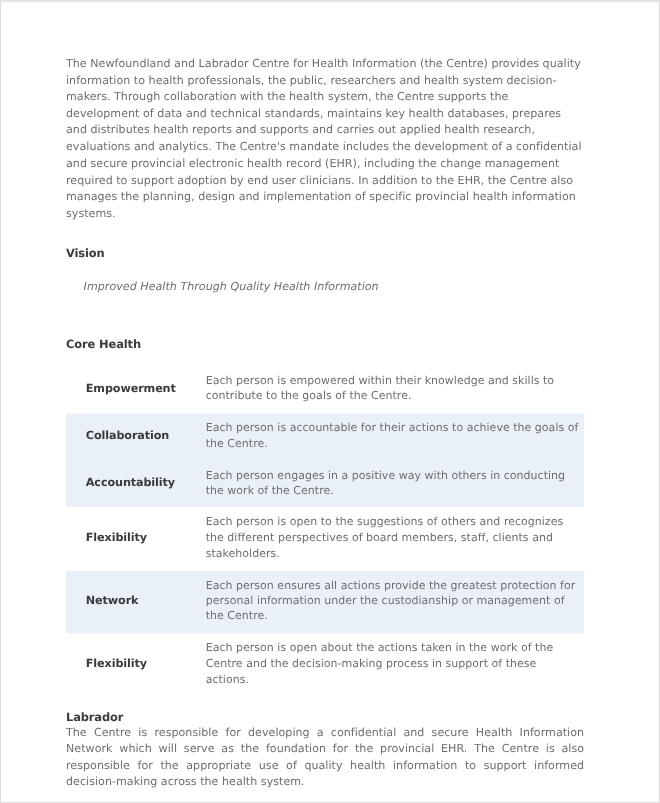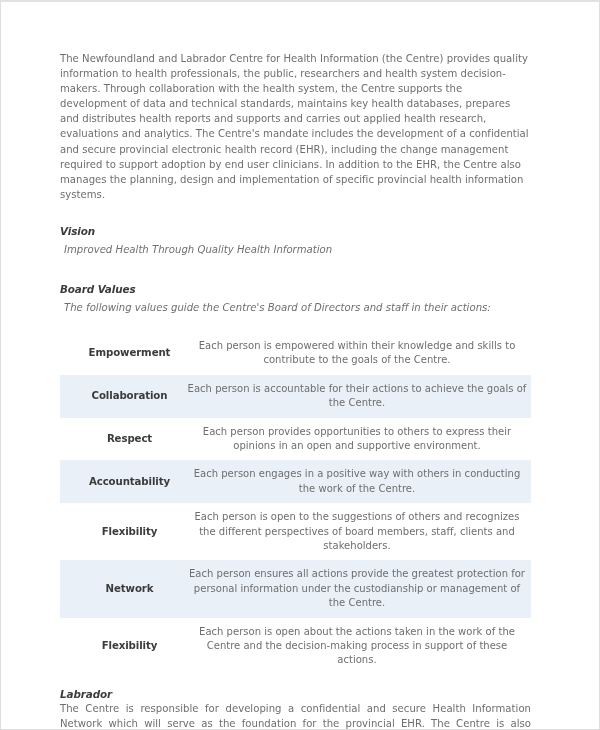--- a/index.html
+++ b/index.html
@@ -45,43 +45,41 @@
   }
 
   
   .section-heading {
     font-size: 10.4px;
     line-height: 14px;
     font-weight: bold;
     color: #3b3b3b;
     margin: 0;
     letter-spacing: -0.1px;
-    font-style: italic;
   }
   .section-subtitle {
     font-size: 10.1px;
     line-height: 15px;
     font-style: italic;
     color: #6e6e6e;
-    margin: 4px;
+    margin: 16px;
     letter-spacing: 0.02px;
   }
 
   
   .gap-vision   { height: 22px; }
   .gap-core     { height: 21px; }
   .gap-table    { height: 13px; }
   .gap-mission  { height: 12px; }
 
   
   .values-table {
     width: 471px;
     border-collapse: collapse;
     table-layout: fixed;
-    text-align: center;
   }
   .values-table tr.row-shaded {
     background: #e9f0f8;
   }
   .values-table tr.row-plain {
     background: #ffffff;
   }
   .values-table td {
     padding: 0;
     vertical-align: middle;
@@ -113,38 +111,33 @@
 
     <p class="para">The Newfoundland and Labrador Centre for Health Information (the Centre) provides quality information to health professionals, the public, researchers and health system decision-makers. Through collaboration with the health system, the Centre supports the development of data and technical standards, maintains key health databases, prepares and distributes health reports and supports and carries out applied health research, evaluations and analytics. The Centre's mandate includes the development of a confidential and secure provincial electronic health record (EHR), including the change management required to support adoption by end user clinicians. In addition to the EHR, the Centre also manages the planning, design and implementation of specific provincial health information systems.</p>
 
     <div class="gap-vision"></div>
 
     <h2 class="section-heading">Vision</h2>
     <p class="section-subtitle">Improved Health Through Quality Health Information</p>
 
     <div class="gap-core"></div>
 
-    <h2 class="section-heading">Board Values</h2>
-    <p class="section-subtitle">The following values guide the Centre's Board of Directors and staff in their actions:</p>
+    <h2 class="section-heading">Core Health</h2>
 
     <div class="gap-table"></div>
 
     <table class="values-table">
       <tbody id="values-tbody">
           <tr class="row-plain">
             <td class="value-label">Empowerment</td>
             <td class="value-desc">Each person is empowered within their knowledge and skills to contribute to the goals of the Centre.</td>
           </tr>
           <tr class="row-shaded">
             <td class="value-label">Collaboration</td>
             <td class="value-desc">Each person is accountable for their actions to achieve the goals of the Centre.</td>
-          </tr>
-          <tr class="row-plain">
-            <td class="value-label">Respect</td>
-            <td class="value-desc">Each person provides opportunities to others to express their opinions in an open and supportive environment.</td>
           </tr>
           <tr class="row-shaded">
             <td class="value-label">Accountability</td>
             <td class="value-desc">Each person engages in a positive way with others in conducting the work of the Centre.</td>
           </tr>
           <tr class="row-plain">
             <td class="value-label">Flexibility</td>
             <td class="value-desc">Each person is open to the suggestions of others and recognizes the different perspectives of board members, staff, clients and stakeholders.</td>
           </tr>
           <tr class="row-shaded">

